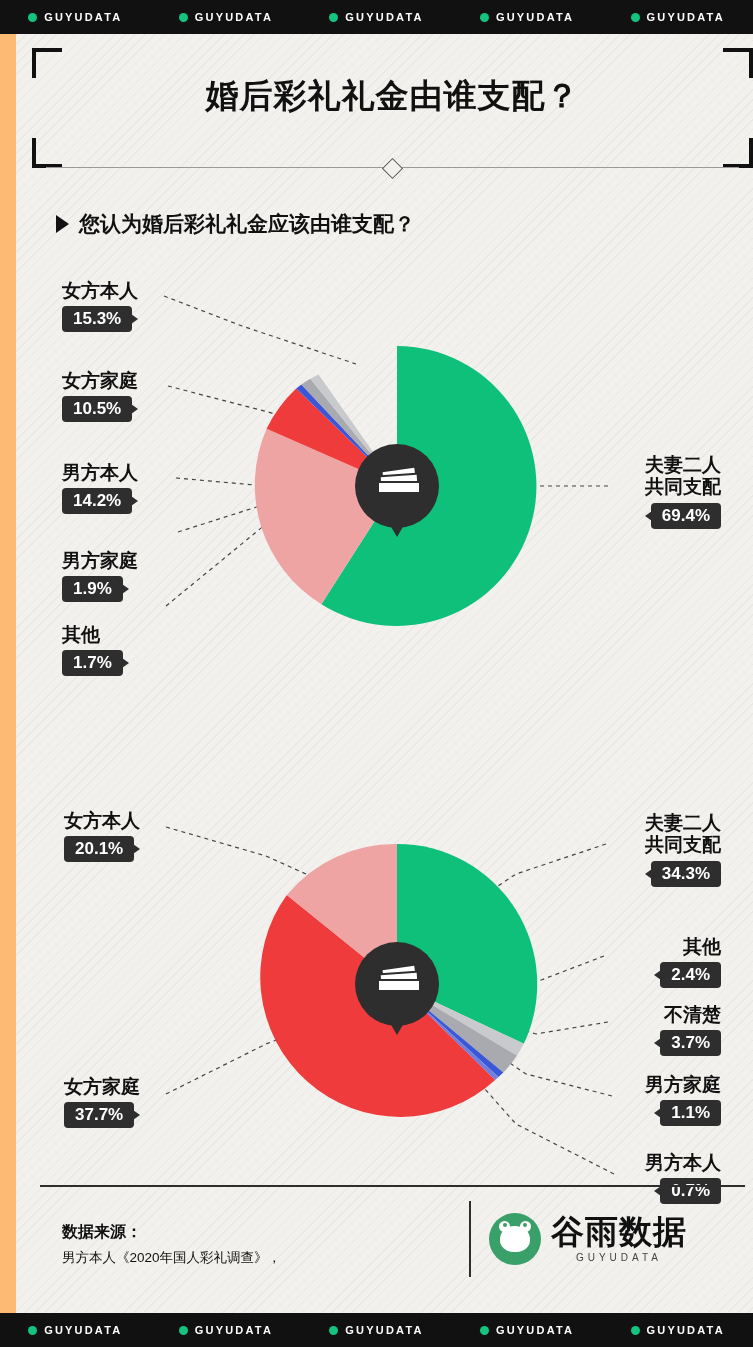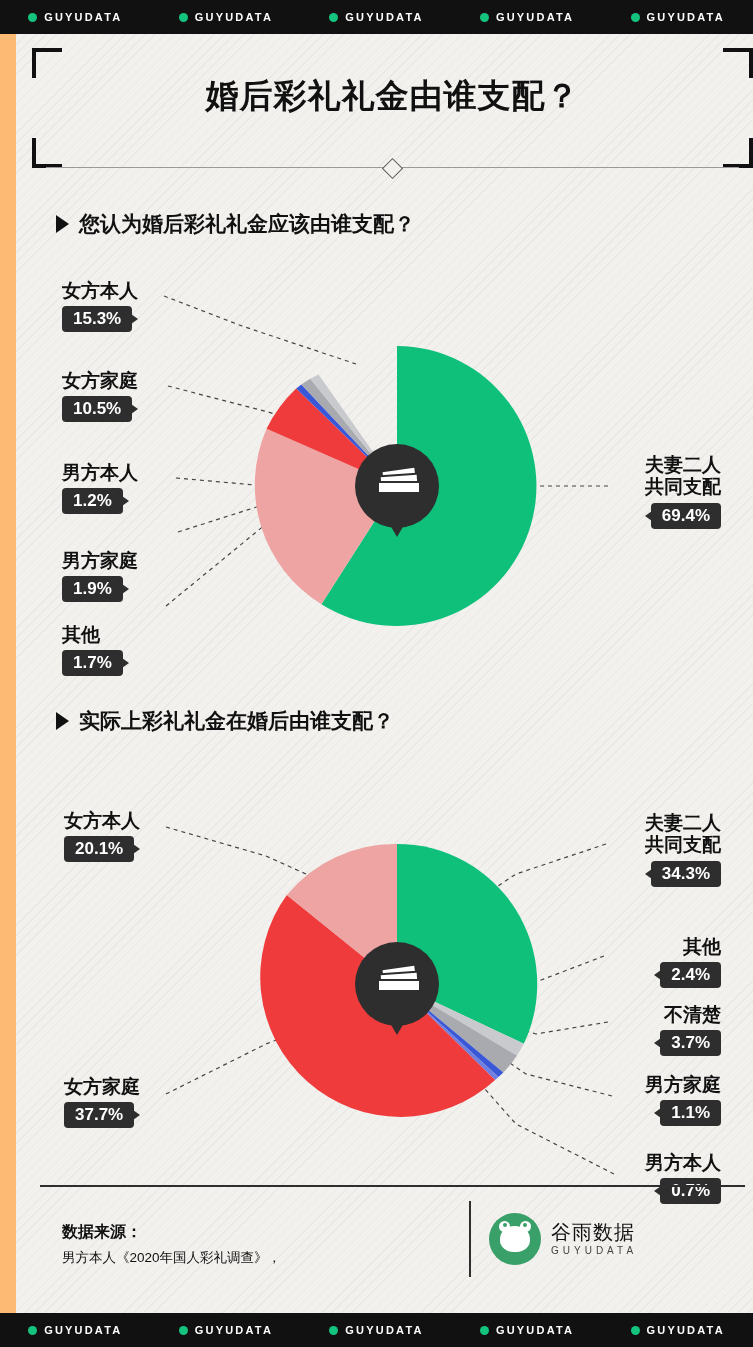--- a/index.html
+++ b/index.html
@@ -132,21 +132,21 @@
   }
   .logo .circle .face:before,.logo .circle .face:after{
     content:"";position:absolute;top:-5px;width:11px;height:11px;border-radius:50%;background:#fff;
   }
   .logo .circle .face:before{left:-1px;}
   .logo .circle .face:after{right:-1px;}
   .logo .circle .eye{position:absolute;width:4px;height:4px;border-radius:50%;background:#3aa06a;top:10px;}
   .logo .circle .eye.l{left:14px;}
   .logo .circle .eye.r{right:14px;}
   .logo .names{line-height:1.05;}
-  .logo .cn{font-size:20px;font-weight:normal;color:#111;letter-spacing:1px;}
+  .logo .cn{font-size:33px;font-weight:bold;color:#111;letter-spacing:1px;}
   .logo .en{font-size:10px;letter-spacing:4px;color:#444;text-align:center;margin-top:3px;}
 </style>
 </head>
 <body>
 
 <div class="page">
 
   <div class="strip top">
     <span class="brandcell">
         <span class="dot"></span>
@@ -234,40 +234,36 @@
     <div class="lbl" style="left:46px;top:246px;">
       <div class="txt">女方本人</div>
       <span class="val">15.3%</span>
     </div>
     <div class="lbl" style="left:46px;top:336px;">
       <div class="txt">女方家庭</div>
       <span class="val">10.5%</span>
     </div>
     <div class="lbl" style="left:46px;top:428px;">
       <div class="txt">男方本人</div>
-      <span class="val">1.2%</span>
+      <span class="val">14.2%</span>
     </div>
     <div class="lbl" style="left:46px;top:516px;">
       <div class="txt">男方家庭</div>
       <span class="val">1.9%</span>
     </div>
     <div class="lbl" style="left:46px;top:590px;">
       <div class="txt">其他</div>
       <span class="val">1.7%</span>
     </div>
     <div class="lbl right" style="right:48px;top:420px;">
       <div class="txt">夫妻二人</div>
       <div class="txt">共同支配</div>
       <span class="val">69.4%</span>
     </div>
 
-    <div class="section-head" id="sec2-head">
-      <span class="tri"></span>
-      <span>实际上彩礼礼金在婚后由谁支配？</span>
-    </div>
 
     <div class="pie-wrap" id="pie2">
       <svg viewBox="0 0 300 300" width="300" height="300">
 
         <path d="M150,150 L150,10 A140,140 0 0,1 276.8,209.8 Z" fill="#0fc07a"></path>
 
         <path d="M150,150 L276.8,209.8 A140,140 0 0,1 270.0,221.6 Z" fill="#c9cacd"></path>
 
         <path d="M150,150 L270.0,221.6 A140,140 0 0,1 256.3,238.6 Z" fill="#a9aab0"></path>
 

